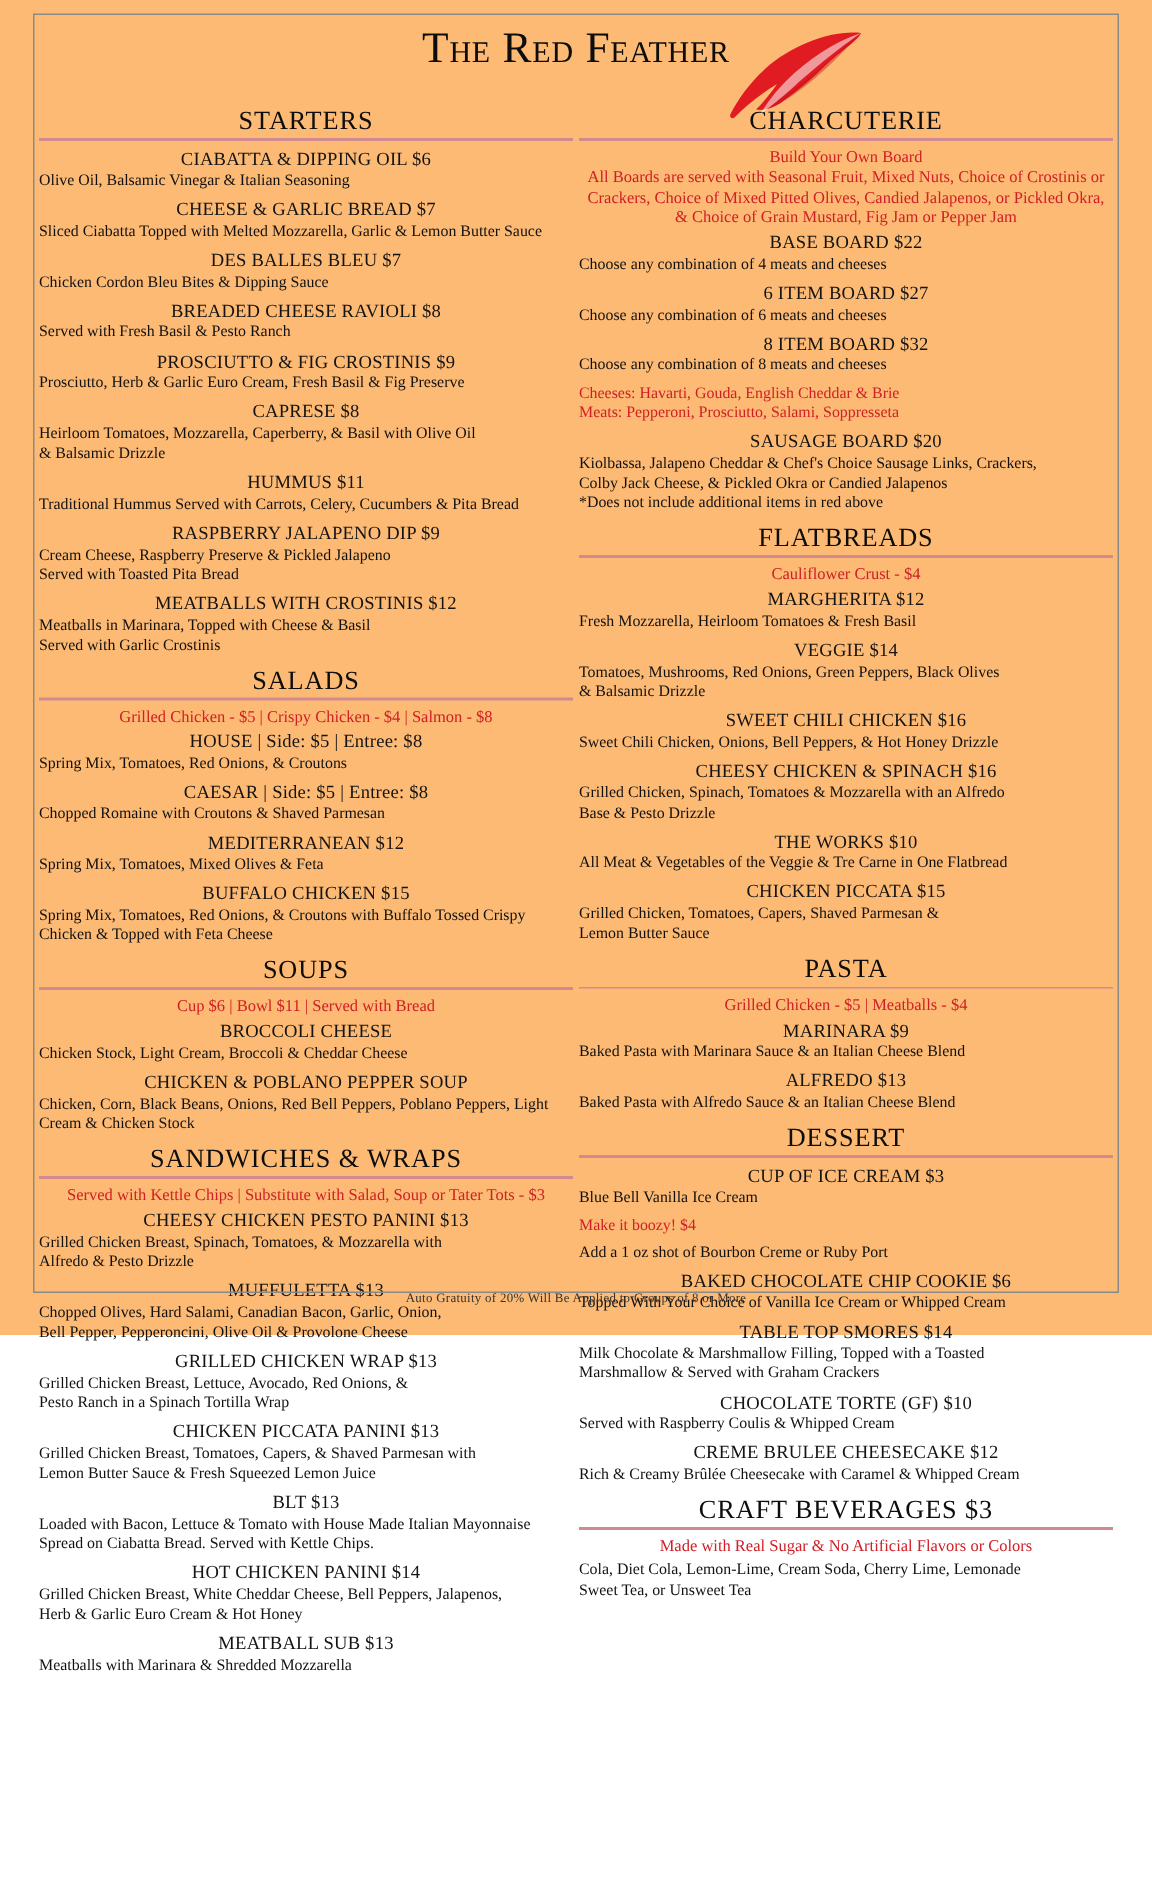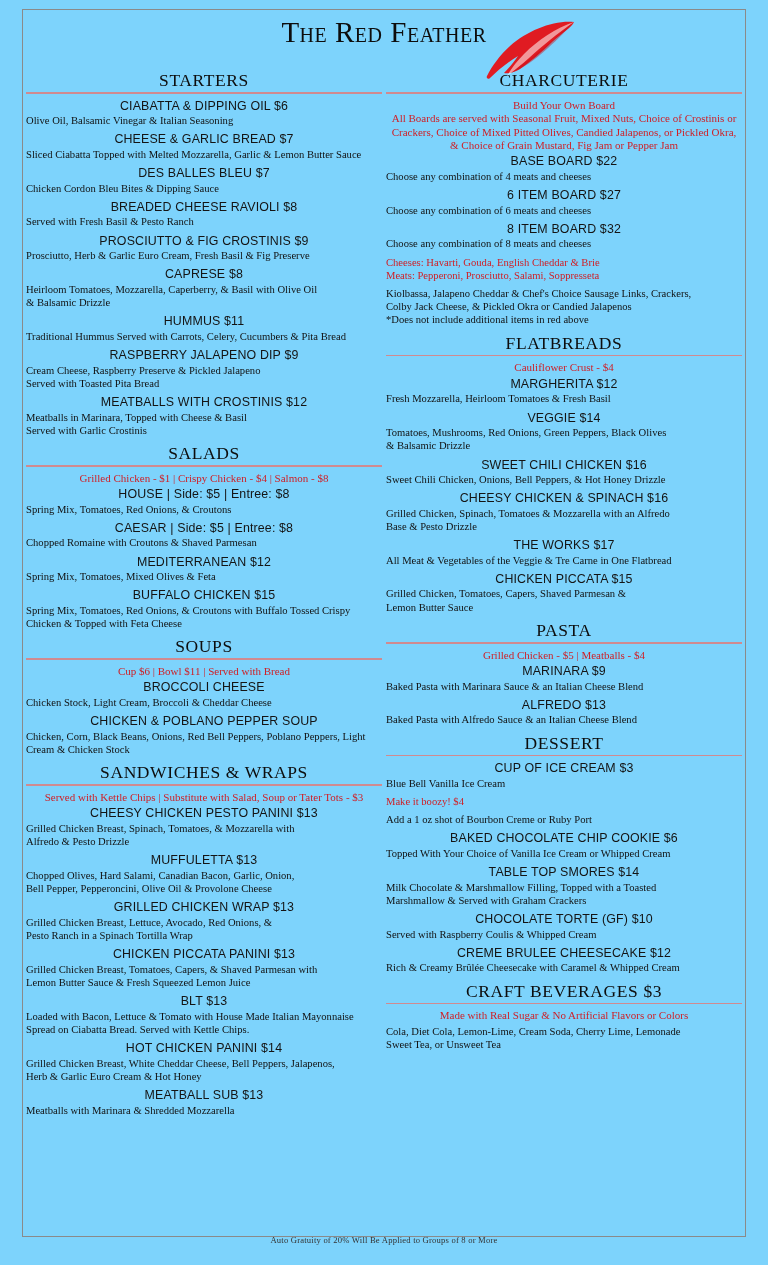--- a/index.html
+++ b/index.html
@@ -4,24 +4,24 @@
 <title>The Red Feather Menu</title>
 <style>
   html,body{margin:0;padding:0;background:#ffffff;}
   body{
     width:768px;height:1265px;overflow:hidden;
     font-family:"Liberation Serif","DejaVu Serif",serif;
     color:#111111;
   }
   .page{
     position:relative;
-    width:768px;height:1265px;
+    width:768px;height:890px;
     box-sizing:border-box;
     padding:10px 14px 2px 14px;
-    background:#7dd3fc;
+    background:#fdba74;
   }
   .frame{
     position:absolute;left:22px;top:9px;right:22px;bottom:28px;
     border:1px solid #8a8a8a;
     pointer-events:none;
   }
   
   .brandbar{
     position:relative;
     height:48px;
@@ -74,21 +74,21 @@
     text-align:center;
     color:#cf2027;
     font-size:11px;
     line-height:1.22;
     margin:0 0 2px 0;
   }
   
   .item{margin:0 0 5px 0;}
   .item-name{
     text-align:center;
-    font-family:Liberation Sans, sans-serif;
+    font-family:Liberation Serif, serif;
     font-size:12.4px;
     font-weight:400;
     letter-spacing:.15px;
     color:#141414;
     line-height:1.25;
   }
   .item-desc{
     text-align:left;
     font-size:10.6px;
     line-height:1.25;
@@ -160,21 +160,21 @@
             <div class="item-desc">Cream Cheese, Raspberry Preserve &amp; Pickled Jalapeno<br>Served with Toasted Pita Bread</div>
           </div>
           <div class="item">
             <div class="item-name">MEATBALLS WITH CROSTINIS  $12</div>
             <div class="item-desc">Meatballs in Marinara, Topped with Cheese &amp; Basil<br>Served with Garlic Crostinis</div>
           </div>
         </div>
         <div class="section">
           <div class="sec-title">SALADS</div>
           <div class="sec-rule"></div>
-          <div class="note">Grilled Chicken - $1 | Crispy Chicken - $4 | Salmon - $8</div>
+          <div class="note">Grilled Chicken - $5 | Crispy Chicken - $4 | Salmon - $8</div>
           <div class="item">
             <div class="item-name">HOUSE | Side: $5 | Entree: $8</div>
             <div class="item-desc">Spring Mix, Tomatoes, Red Onions, &amp; Croutons</div>
           </div>
           <div class="item">
             <div class="item-name">CAESAR | Side: $5 | Entree: $8</div>
             <div class="item-desc">Chopped Romaine with Croutons &amp; Shaved Parmesan</div>
           </div>
           <div class="item">
             <div class="item-name">MEDITERRANEAN  $12</div>
@@ -246,20 +246,21 @@
             <div class="item-desc">Choose any combination of 6 meats and cheeses</div>
           </div>
           <div class="item">
             <div class="item-name">8 ITEM BOARD  $32</div>
             <div class="item-desc">Choose any combination of 8 meats and cheeses</div>
           </div>
           <div class="item">
             <div class="item-desc red">Cheeses: Havarti, Gouda, English Cheddar &amp; Brie<br>Meats: Pepperoni, Prosciutto, Salami, Soppresseta</div>
           </div>
           <div class="item">
+            <div class="item-name">SAUSAGE BOARD  $20</div>
             <div class="item-desc">Kiolbassa, Jalapeno Cheddar &amp; Chef's Choice Sausage Links, Crackers,<br>Colby Jack Cheese, &amp; Pickled Okra or Candied Jalapenos<br>*Does not include additional items in red above</div>
           </div>
         </div>
         <div class="section">
           <div class="sec-title">FLATBREADS</div>
           <div class="sec-rule"></div>
           <div class="note">Cauliflower Crust - $4</div>
           <div class="item">
             <div class="item-name">MARGHERITA  $12</div>
             <div class="item-desc">Fresh Mozzarella, Heirloom Tomatoes  &amp; Fresh Basil</div>
@@ -270,21 +271,21 @@
           </div>
           <div class="item">
             <div class="item-name">SWEET CHILI CHICKEN  $16</div>
             <div class="item-desc">Sweet Chili Chicken, Onions, Bell Peppers, &amp; Hot Honey Drizzle</div>
           </div>
           <div class="item">
             <div class="item-name">CHEESY CHICKEN &amp; SPINACH  $16</div>
             <div class="item-desc">Grilled Chicken, Spinach, Tomatoes &amp; Mozzarella with an Alfredo<br>Base &amp; Pesto Drizzle</div>
           </div>
           <div class="item">
-            <div class="item-name">THE WORKS  $17</div>
+            <div class="item-name">THE WORKS  $10</div>
             <div class="item-desc">All Meat &amp; Vegetables of the Veggie &amp; Tre Carne in One Flatbread</div>
           </div>
           <div class="item">
             <div class="item-name">CHICKEN PICCATA  $15</div>
             <div class="item-desc">Grilled Chicken, Tomatoes, Capers, Shaved Parmesan &amp;<br>Lemon Butter Sauce</div>
           </div>
         </div>
         <div class="section">
           <div class="sec-title">PASTA</div>
           <div class="sec-rule"></div>

